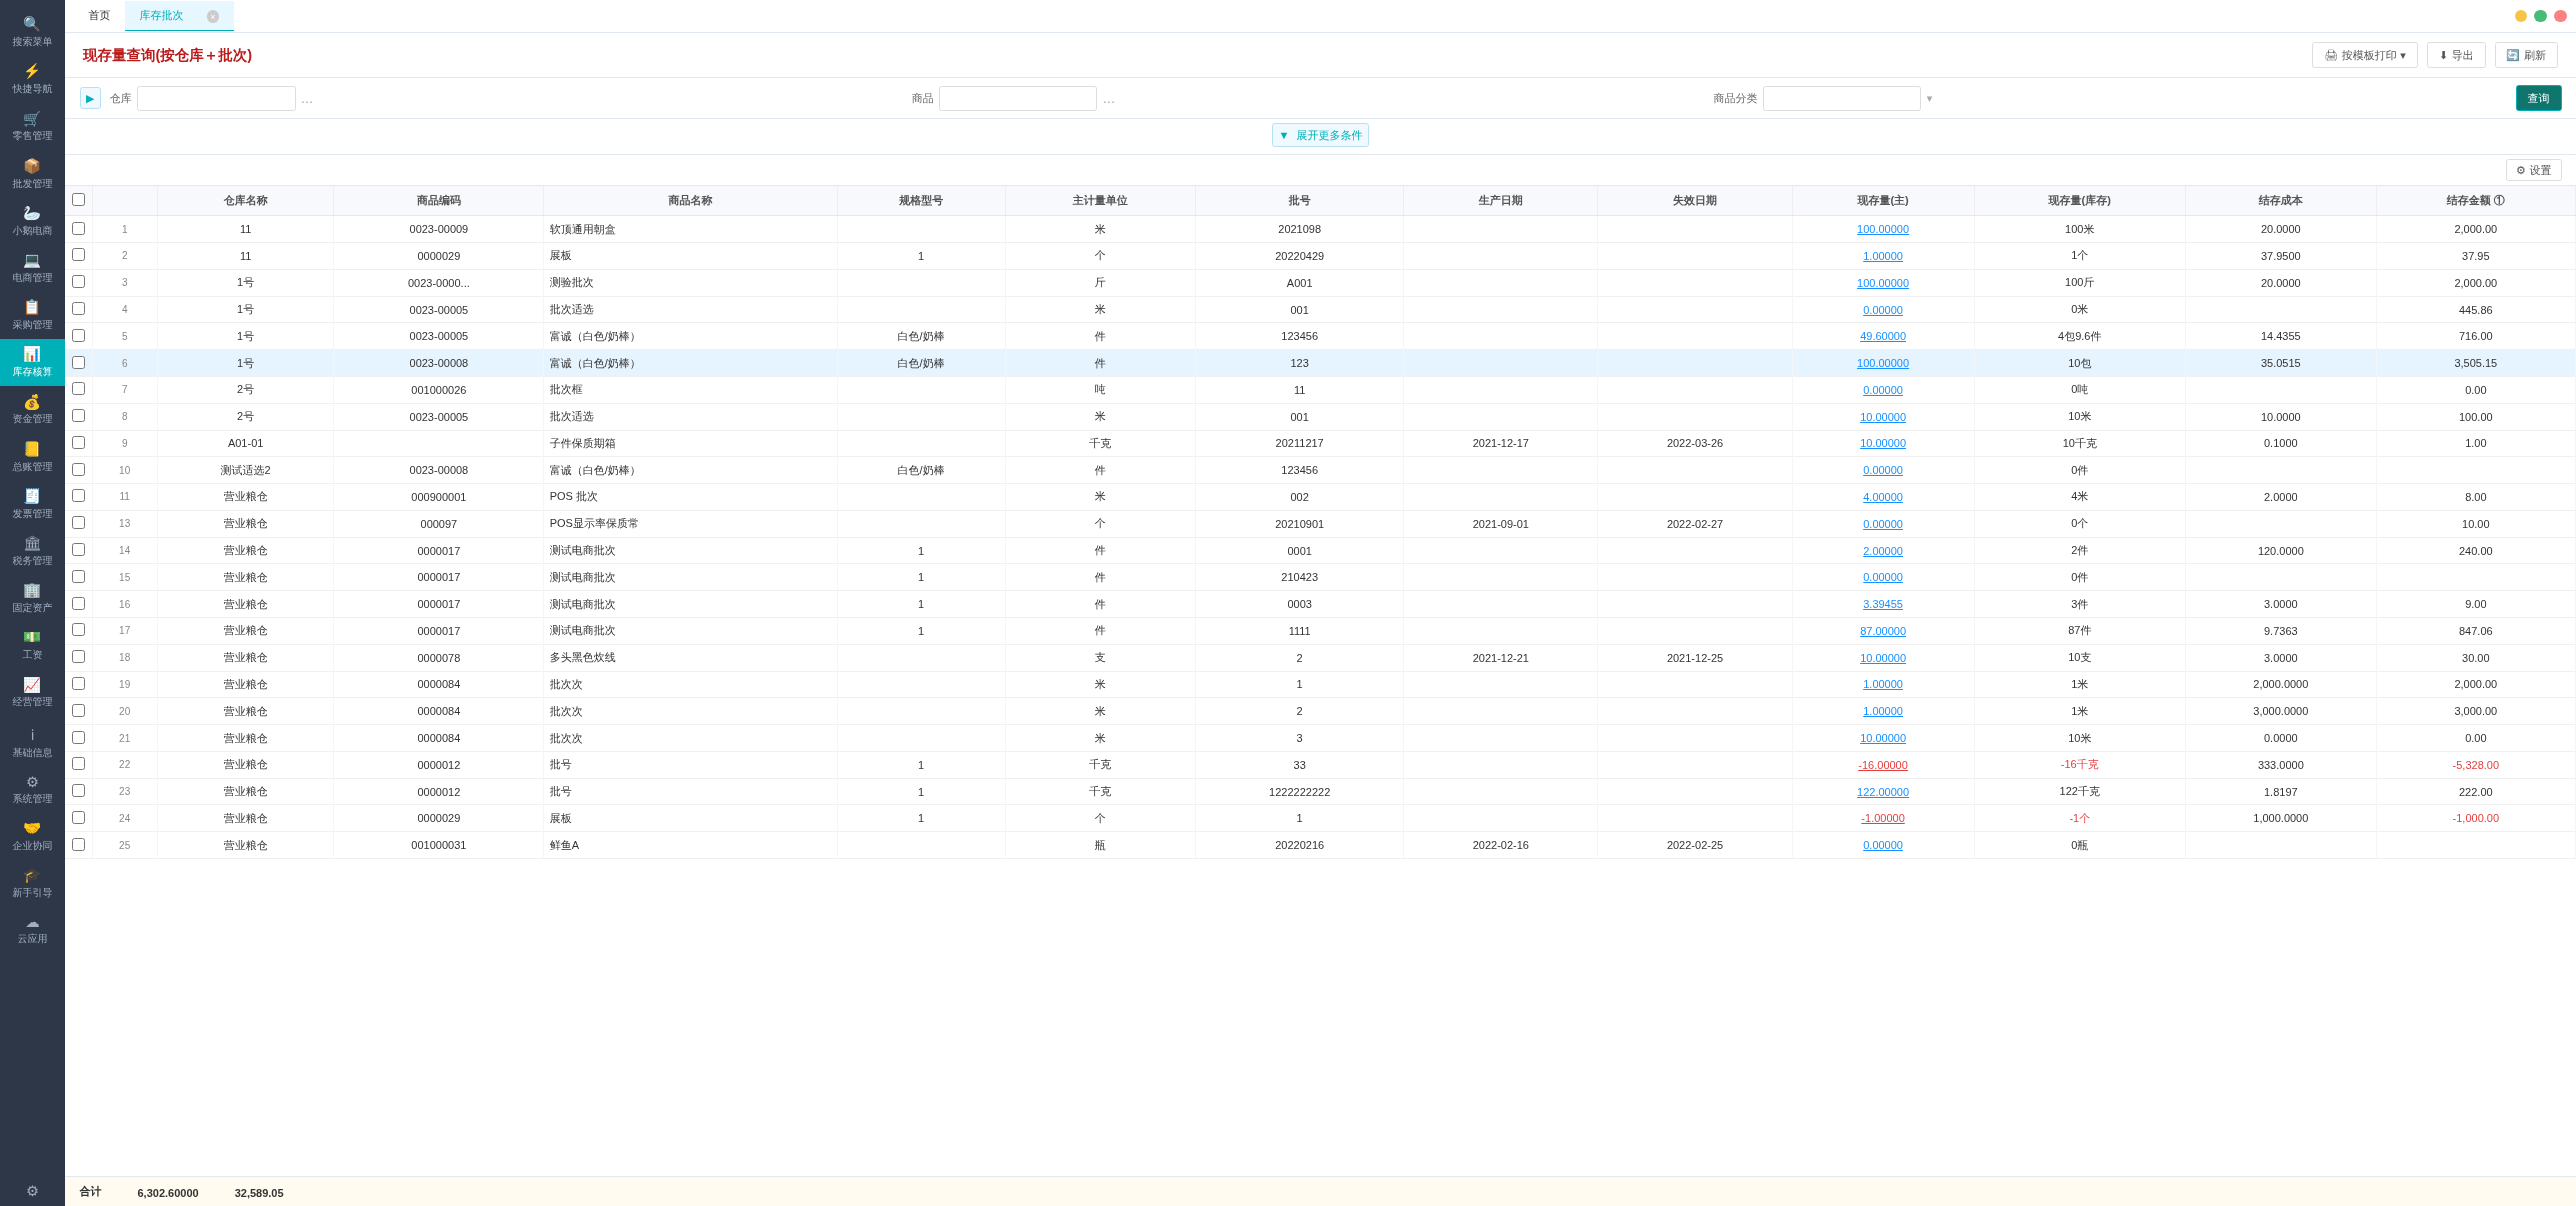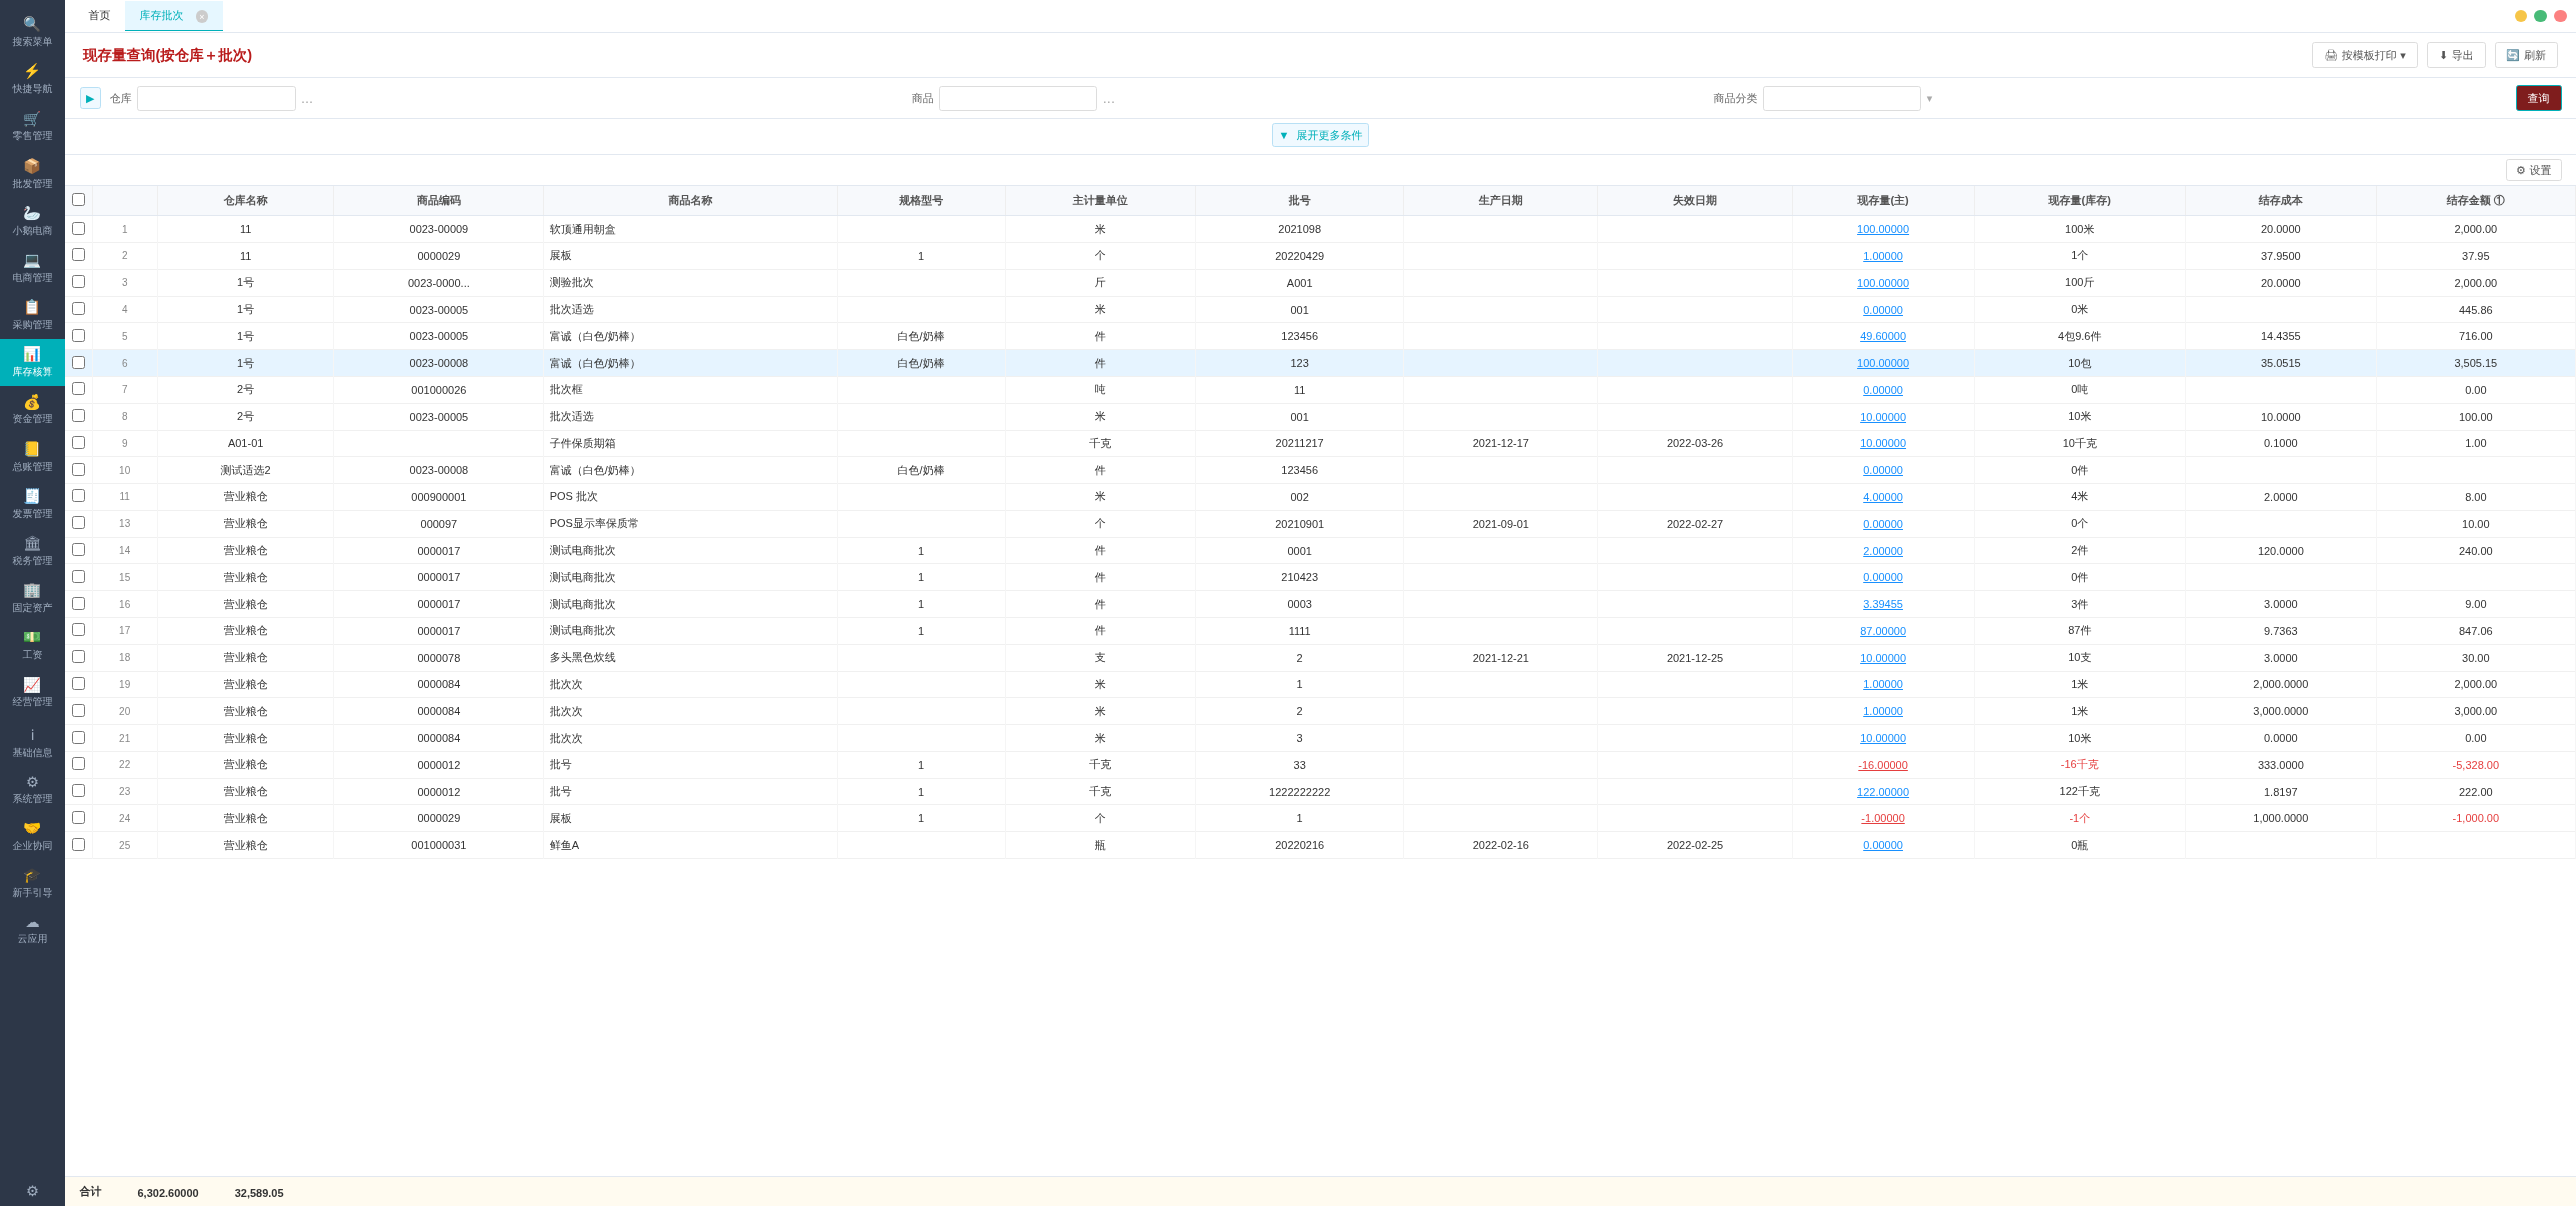--- a/index.html
+++ b/index.html
@@ -64,21 +64,21 @@
       border-bottom: 1.8px solid transparent;
       white-space: nowrap;
     }
     .top-nav-tab.home { color: #333; }
     .top-nav-tab.active {
       background: #e6f7ff;
       color: #00b0b9;
       border-bottom: 1.8px solid #00b0b9;
       display: flex;
       align-items: flex-end;
-      gap: 12px;
+      gap: 23px;
     }
     .tab-close {
       width: 12.7px; height: 12.7px;
       background: #ccc;
       border-radius: 50%;
       display: inline-flex;
       align-items: center;
       justify-content: center;
       font-size: 9px;
       color: #fff;
@@ -133,21 +133,21 @@
       gap: 3.6px;
       padding: 4.5px 11px;
       border: 0.9px solid #ddd;
       border-radius: 2.7px;
       background: #fff;
       cursor: pointer;
       font-size: 11px;
       color: #555;
     }
     .header-btn.primary {
-      background: #7f1d1d;
+      background: #0f766e;
       color: #fff;
       border-color: #00b0b9;
     }
 
     
     .filter-bar {
       background: #fff;
       padding: 7.2px 14.5px;
       display: flex;
       align-items: center;

